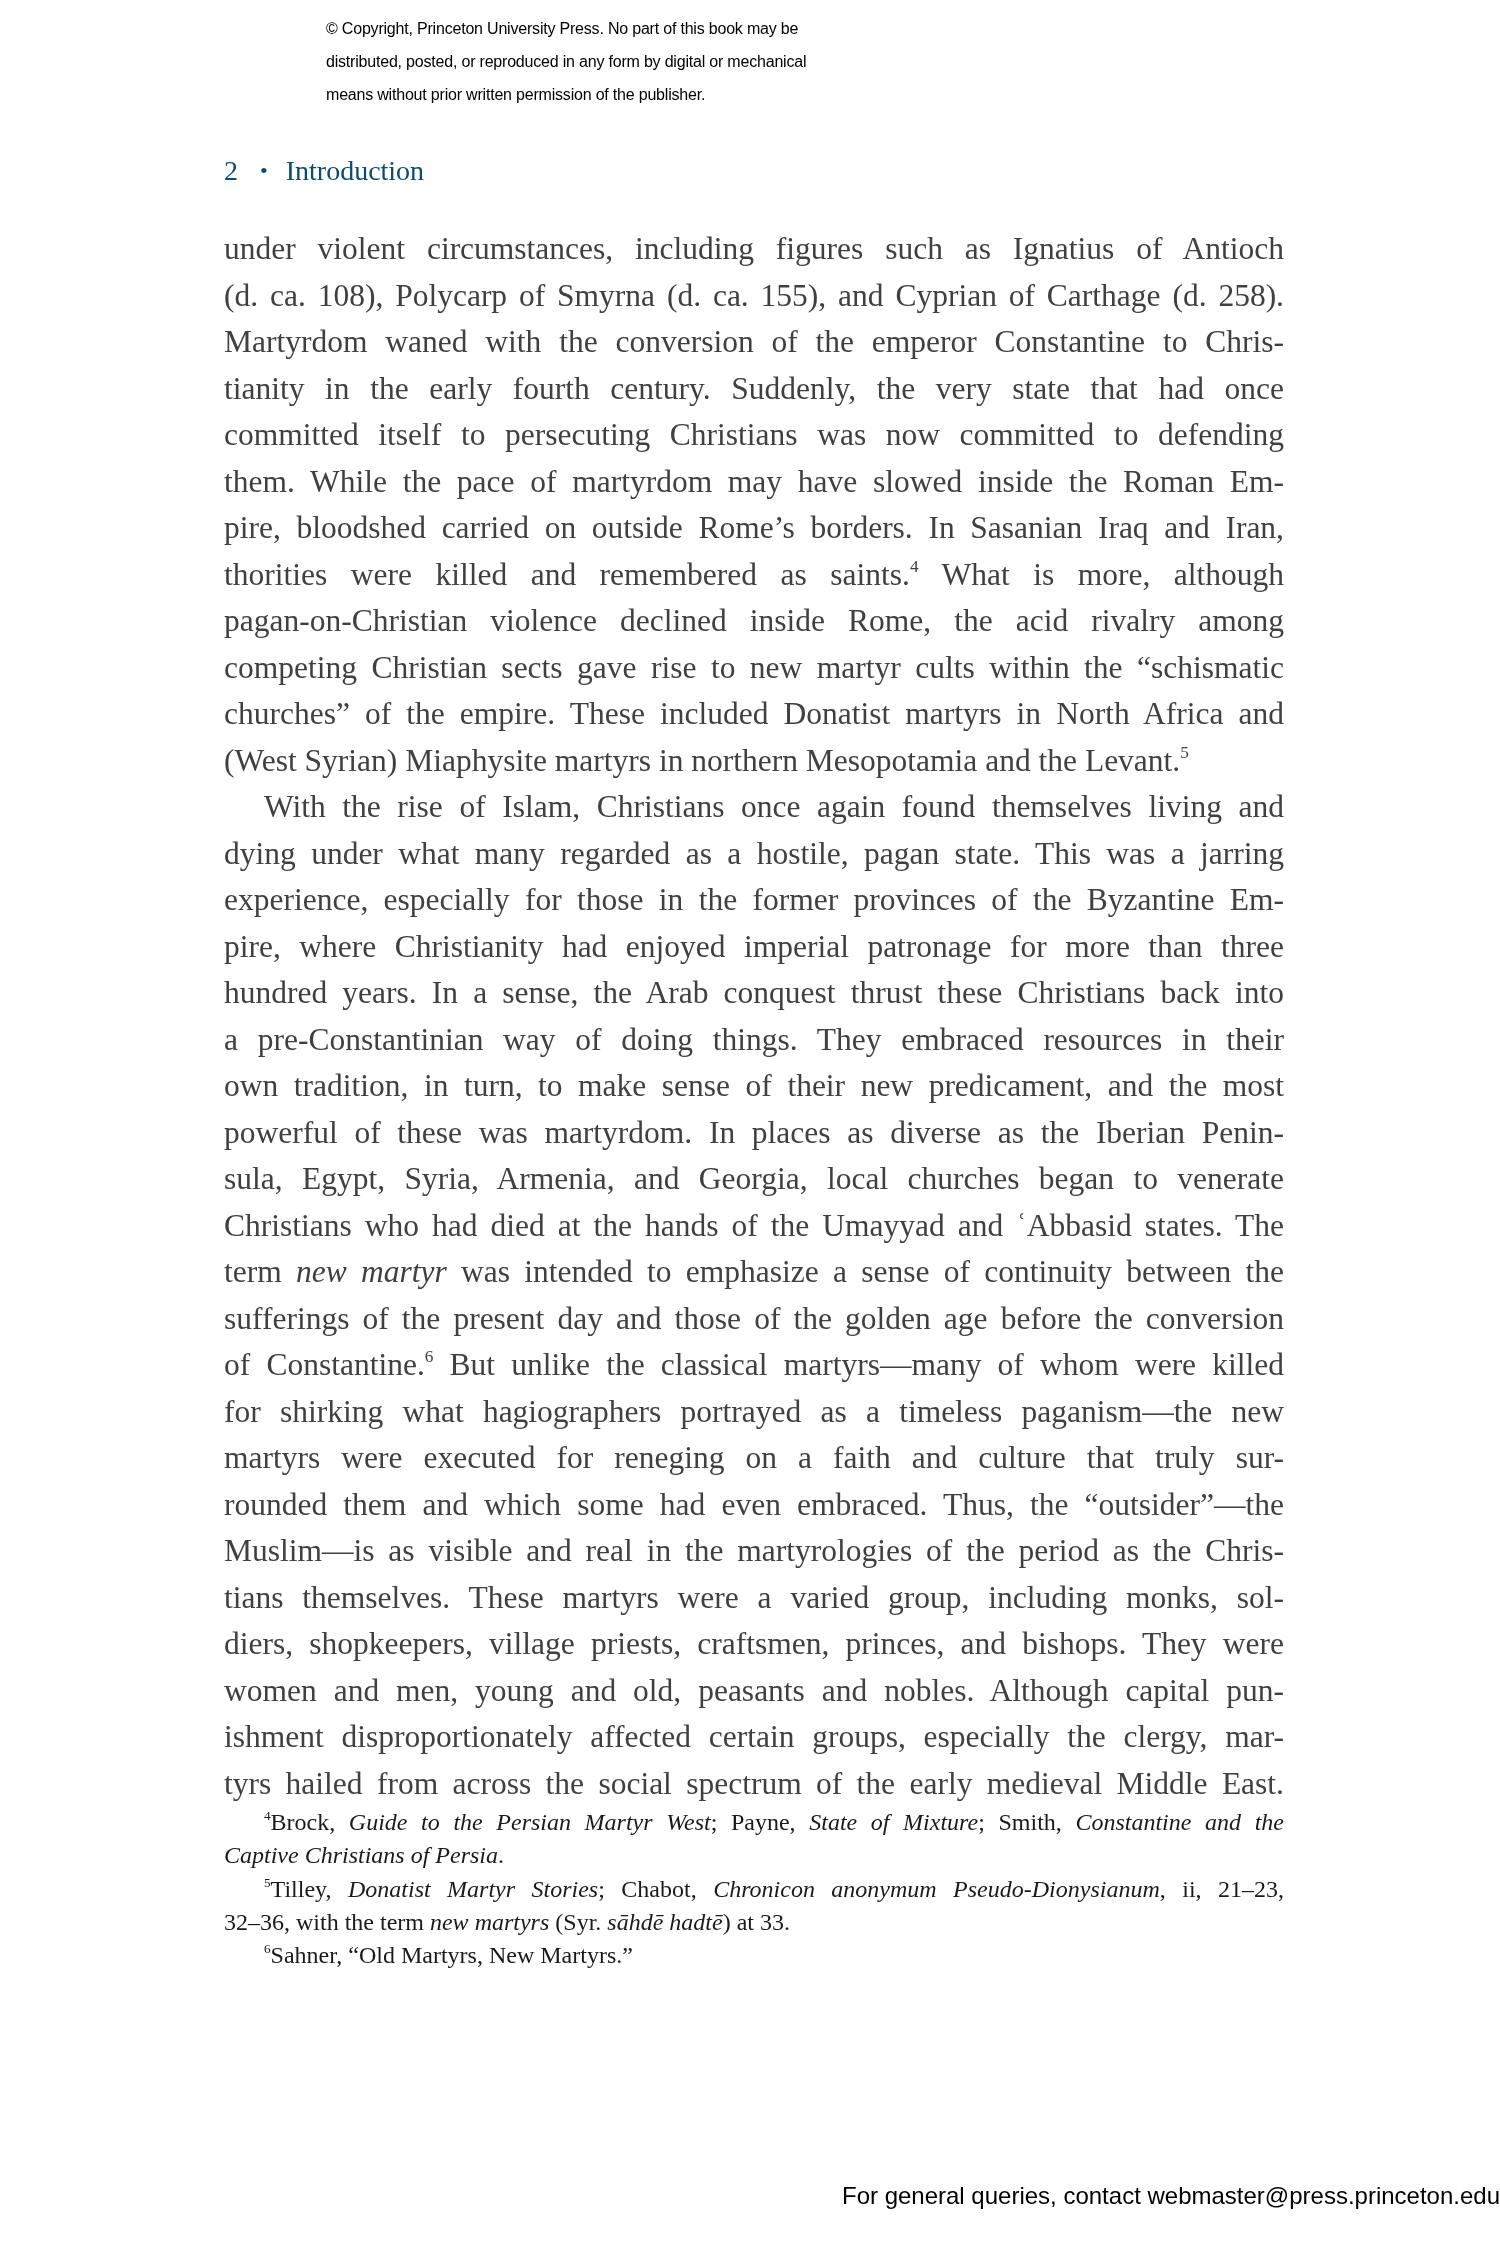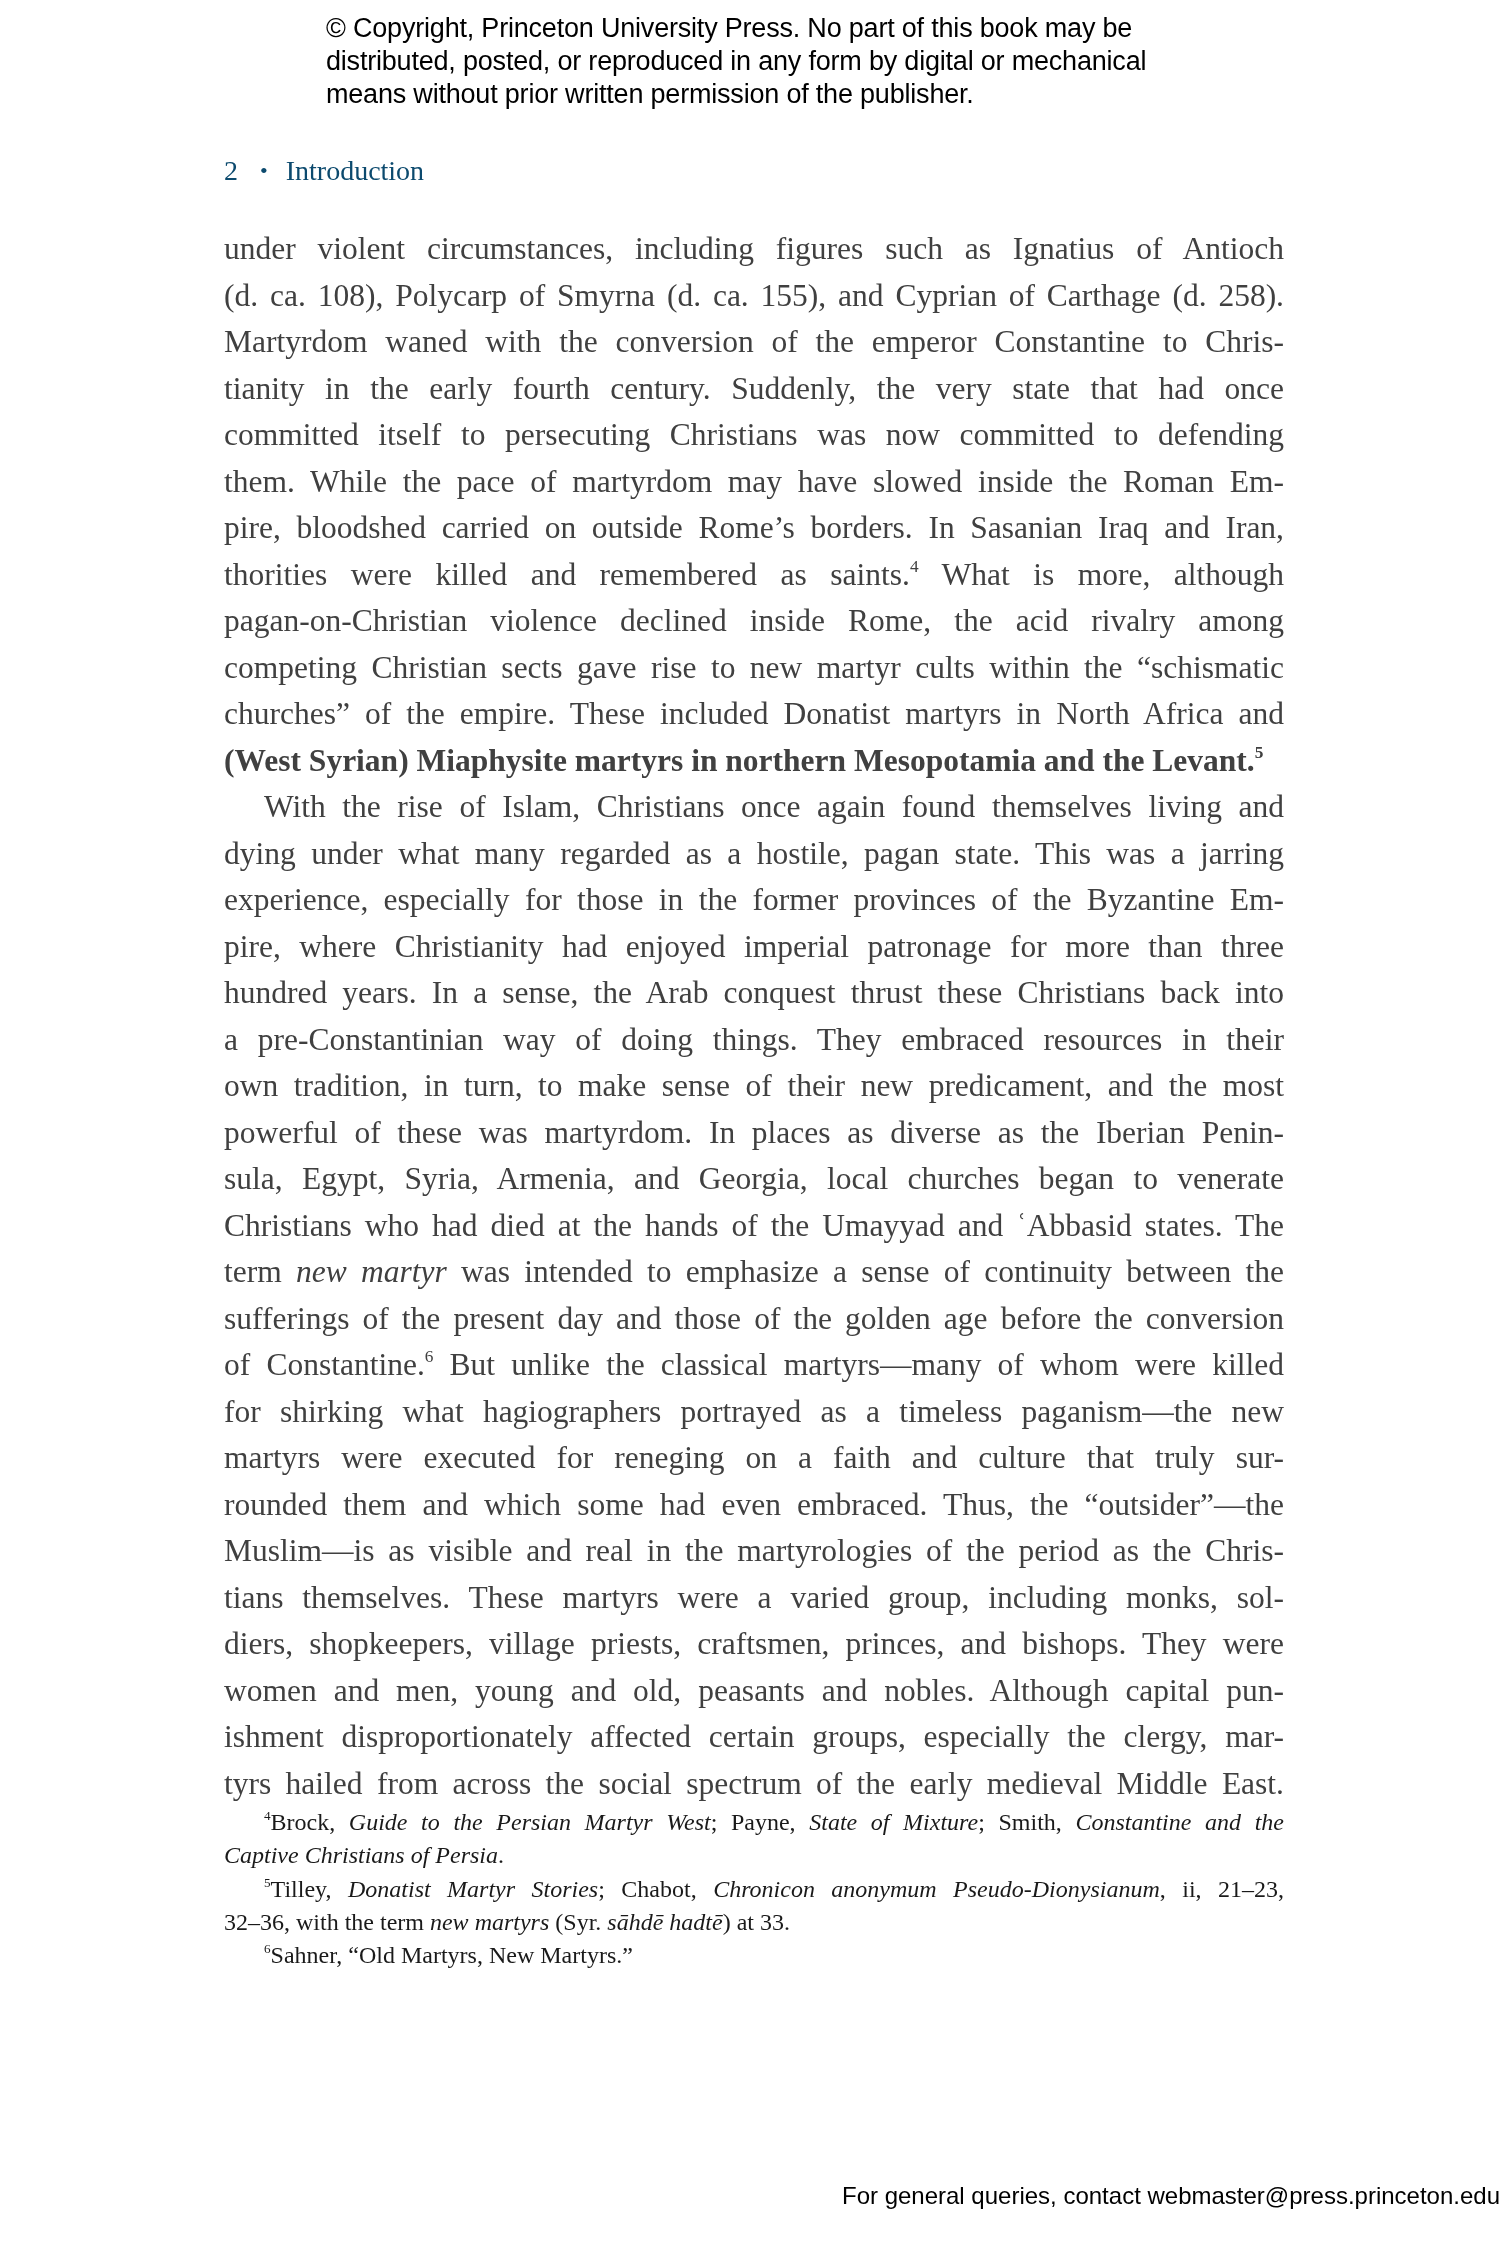--- a/index.html
+++ b/index.html
@@ -1,33 +1,33 @@
 <!DOCTYPE html>
 <html><head>
   <meta charset="utf-8">
   <style>
     html, body { margin: 0; padding: 0; background: #ffffff; }
     body { width: 1500px; height: 2265px; position: relative; overflow: hidden; color: #111111; }
     .copyright {
       position: absolute; left: 326px; top: 12px; width: 900px;
-      font-family: "Liberation Sans", sans-serif; font-size: 27px; line-height: 33px;
+      font-family: "Liberation Sans", sans-serif; font-size: 16px; line-height: 33px;
       color: #000000; letter-spacing: -0.2px;
     }
     .copyright div { white-space: nowrap; }
     .running-head {
       position: absolute; left: 224px; top: 153px;
       font-family: "Liberation Serif", serif; font-size: 28px; line-height: 36px; color: #0c4a6e;
     }
     .running-head .bullet { display: inline-block; margin: 0 18px 0 22px; font-size: 22px; vertical-align: 2px; }
     .body-text {
       position: absolute; left: 224px; top: 226px; width: 1060px;
       font-family: "Liberation Serif", serif; font-size: 31.5px; line-height: 46.5px; color: #404040;
     }
     .body-text .line { display: block; text-align: justify; text-align-last: justify; white-space: nowrap; height: 46.5px; overflow: visible; }
-    .body-text .line.last { text-align-last: left; font-weight: bold; }
+    .body-text .line.last { text-align-last: left; }
     .body-text .line.indent { padding-left: 40px; }
     .body-text sup, .footnotes sup { font-size: 0.55em; vertical-align: 0.75em; line-height: 0; }
     .footnotes {
       position: absolute; left: 224px; top: 1806px; width: 1060px;
       font-family: "Liberation Serif", serif; font-size: 24px; line-height: 33.3px; color: #1a1a1a;
     }
     .footnotes .line { display: block; white-space: nowrap; text-align: justify; text-align-last: justify; }
     .footnotes .line.last { text-align-last: left; }
     .footnotes .line.indent { padding-left: 40px; }
     .footer {

